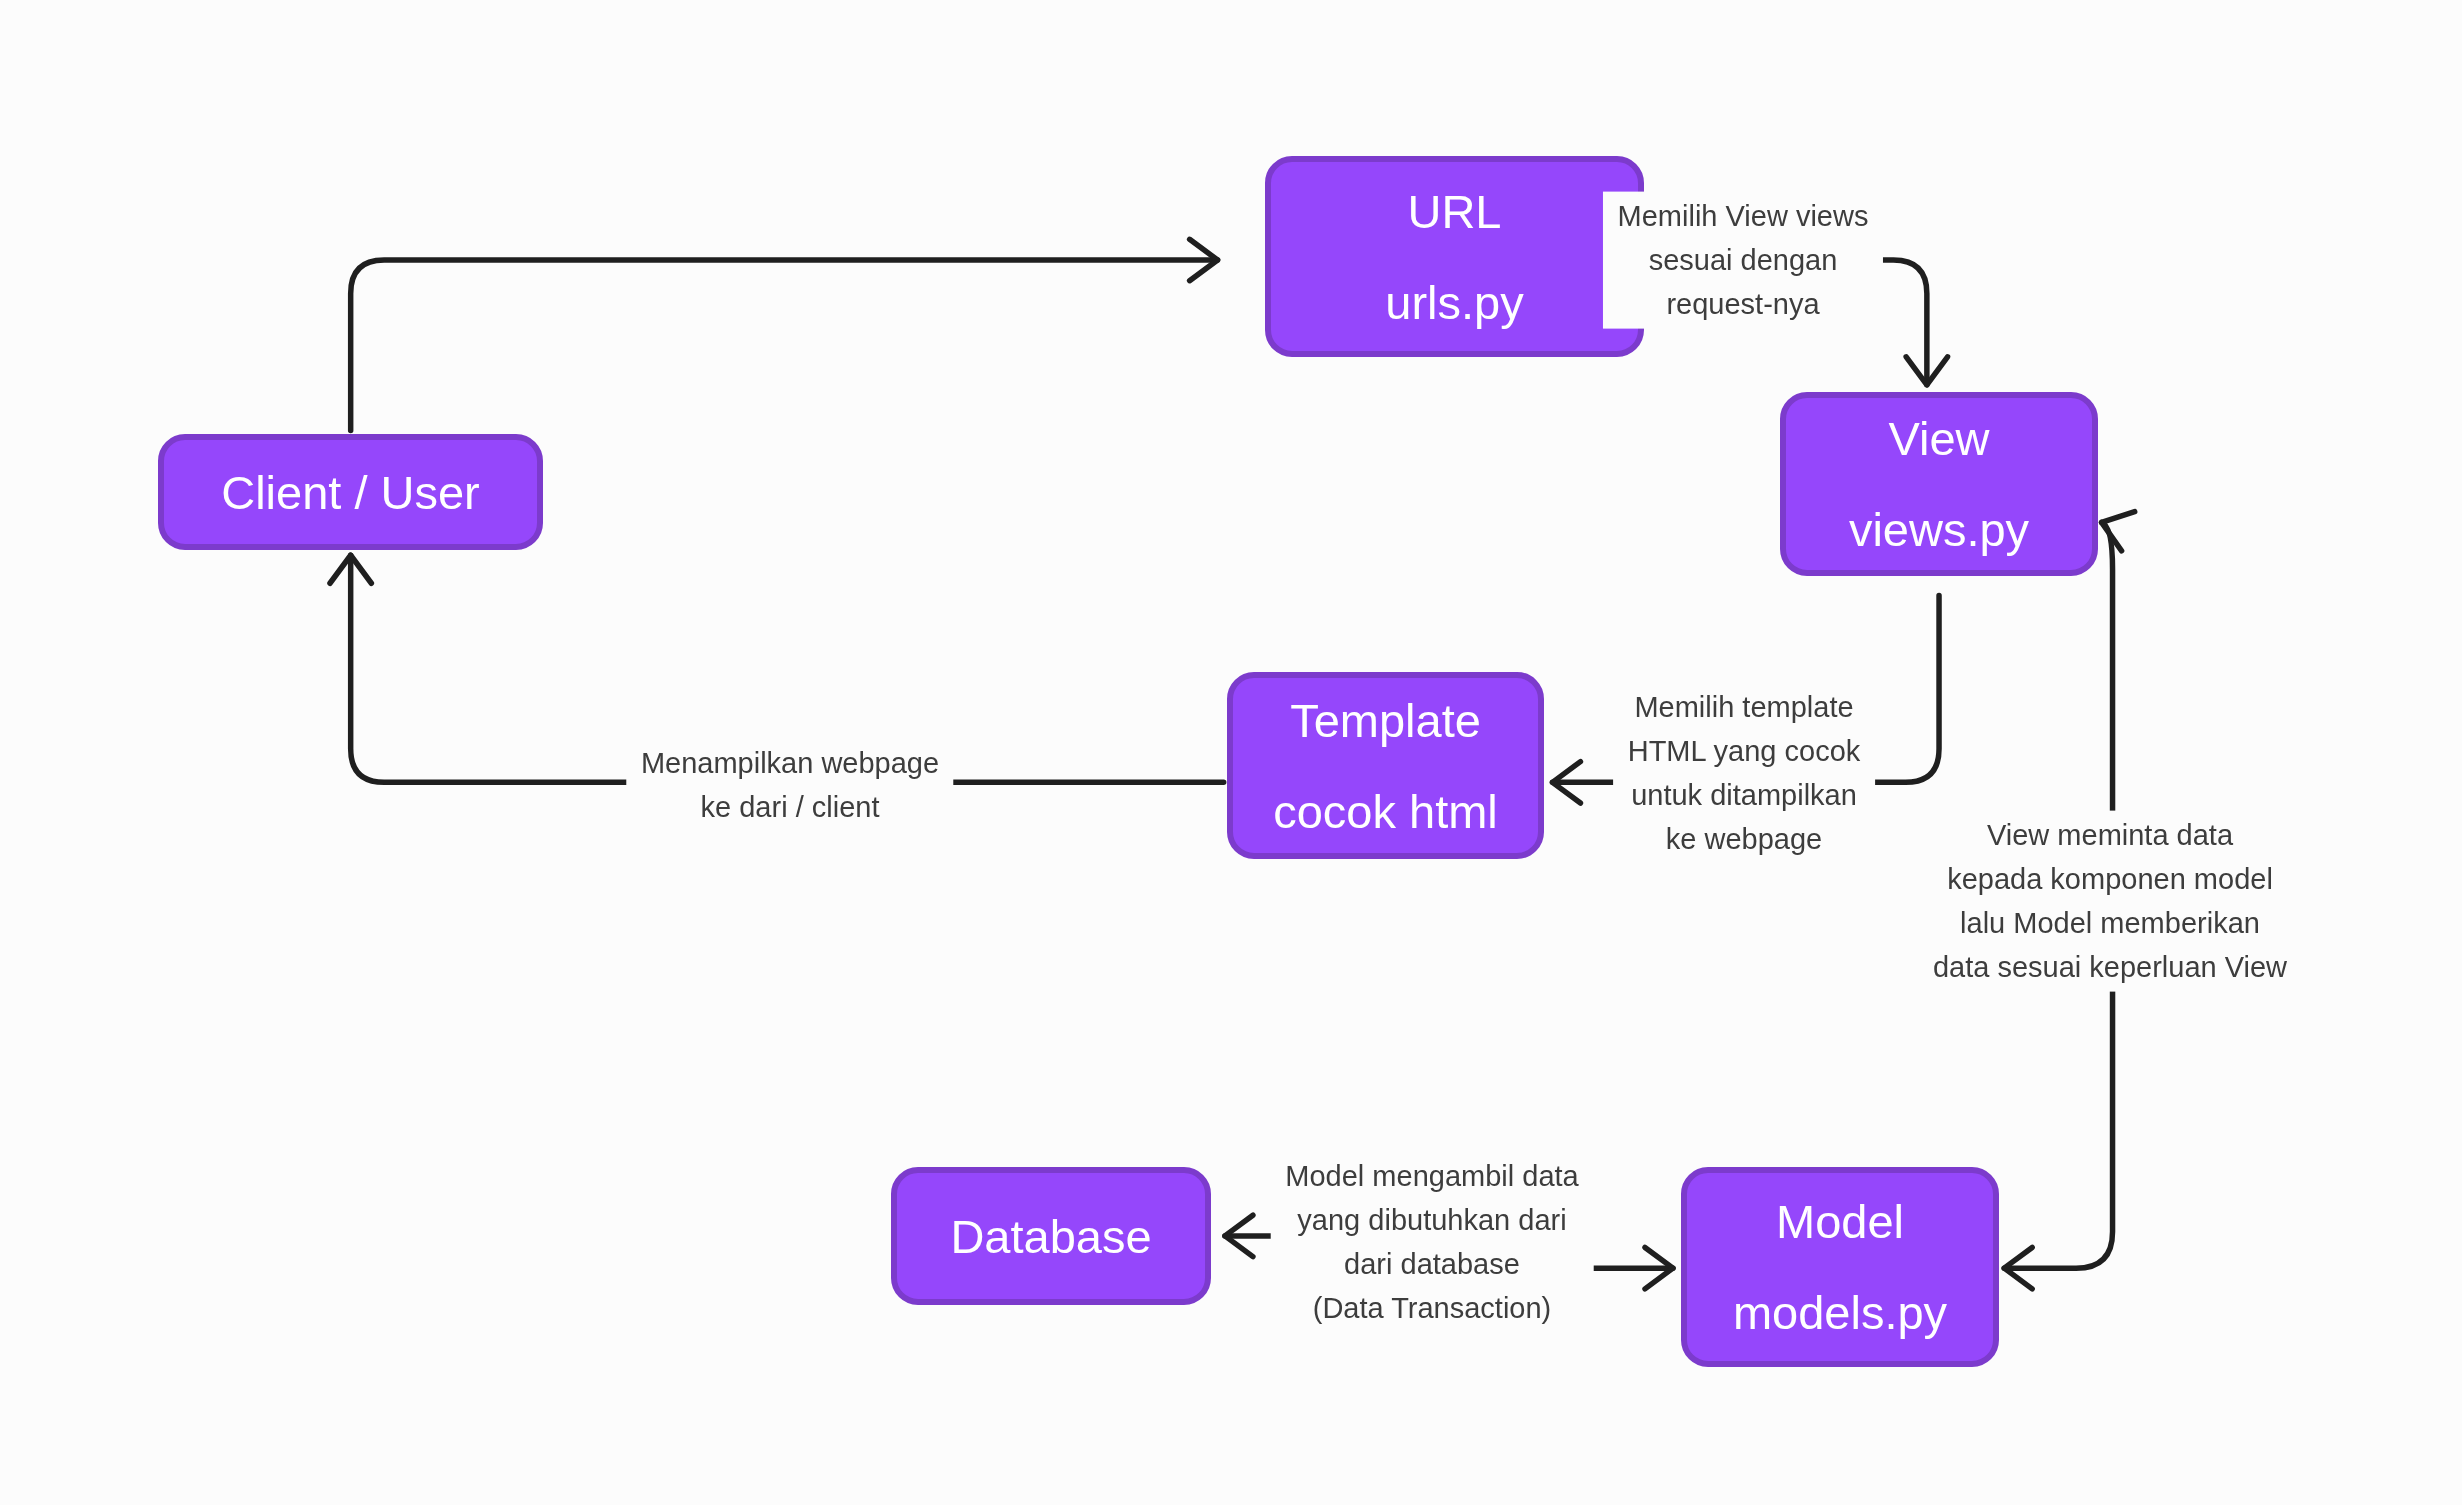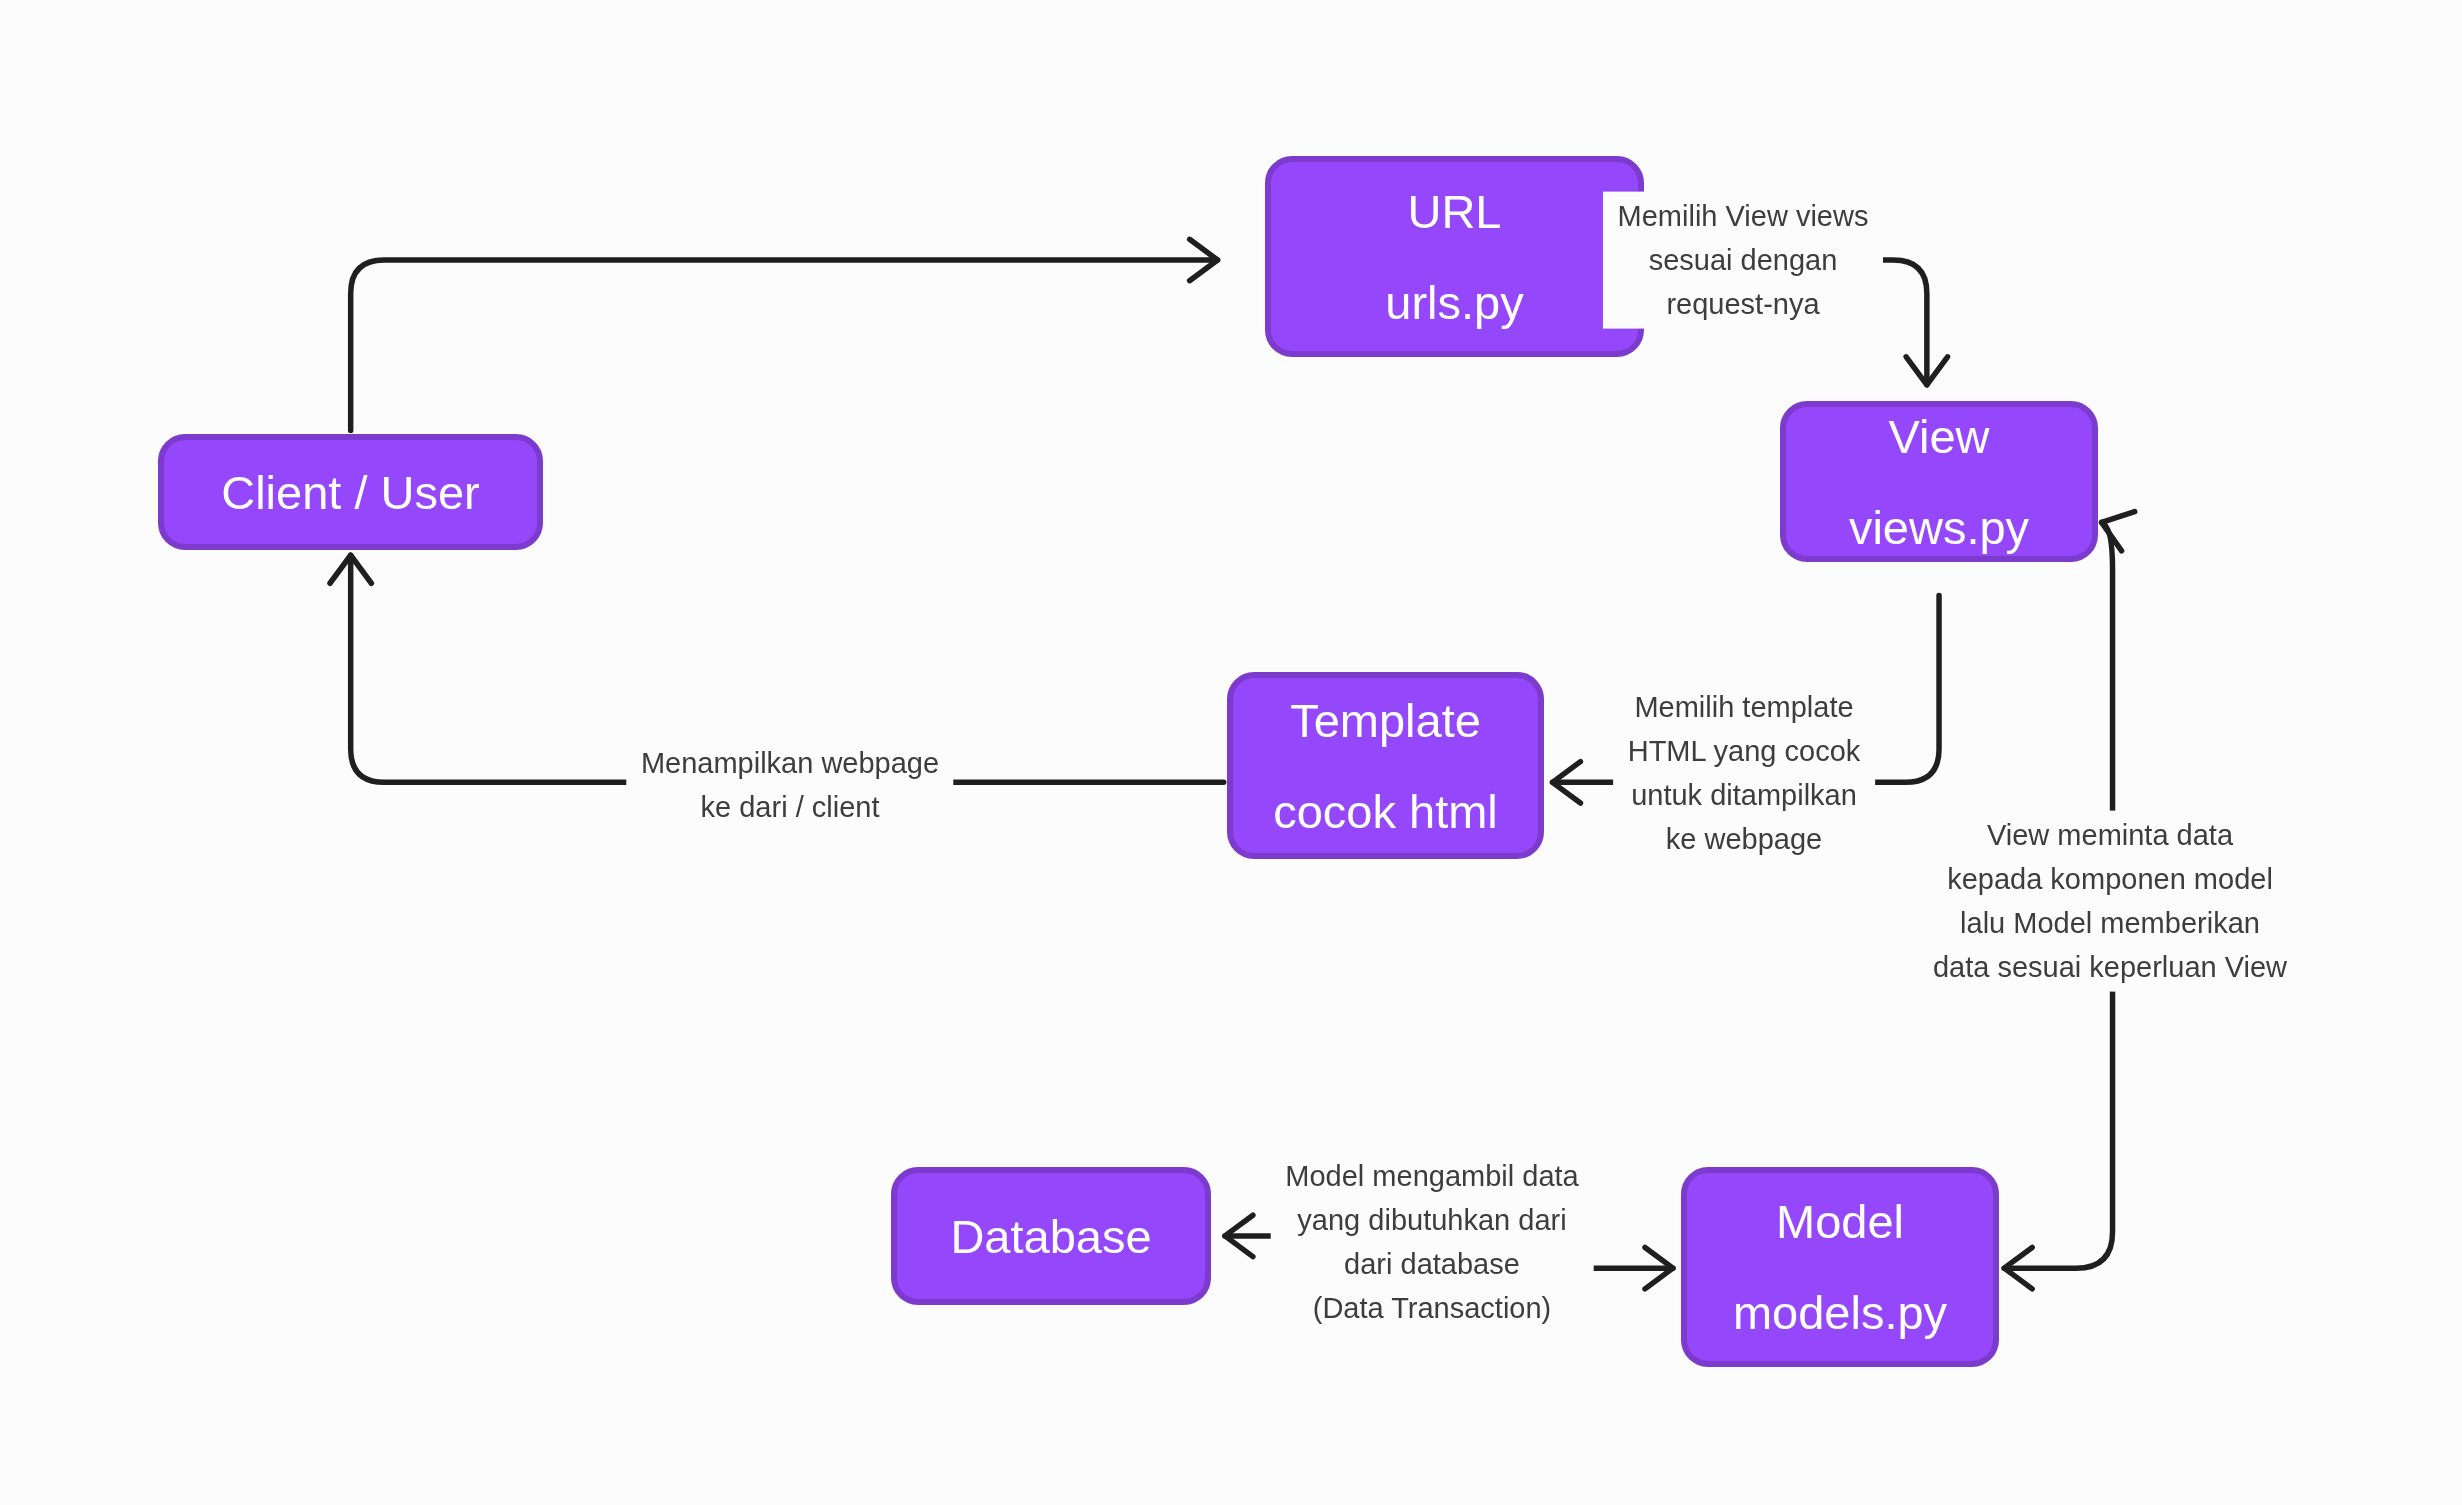--- a/index.html
+++ b/index.html
@@ -99,21 +99,21 @@
 
   <div class="node" style="left:158px;top:434px;width:385px;height:116px;">
     <div class="node-line">Client / User</div>
   </div>
 
   <div class="node" style="left:1227px;top:156px;width:379px;height:201px;margin-left:38px;">
     <div class="node-line">URL</div>
     <div class="node-line">urls.py</div>
   </div>
 
-  <div class="node" style="left:1780px;top:392px;width:318px;height:161px;margin-top:9px;">
+  <div class="node" style="left:1780px;top:392px;width:318px;height:184px;">
     <div class="node-line">View</div>
     <div class="node-line">views.py</div>
   </div>
 
   <div class="node" style="left:1227px;top:672px;width:317px;height:187px;">
     <div class="node-line">Template</div>
     <div class="node-line">cocok html</div>
   </div>
 
   <div class="node" style="left:891px;top:1167px;width:320px;height:138px;">

